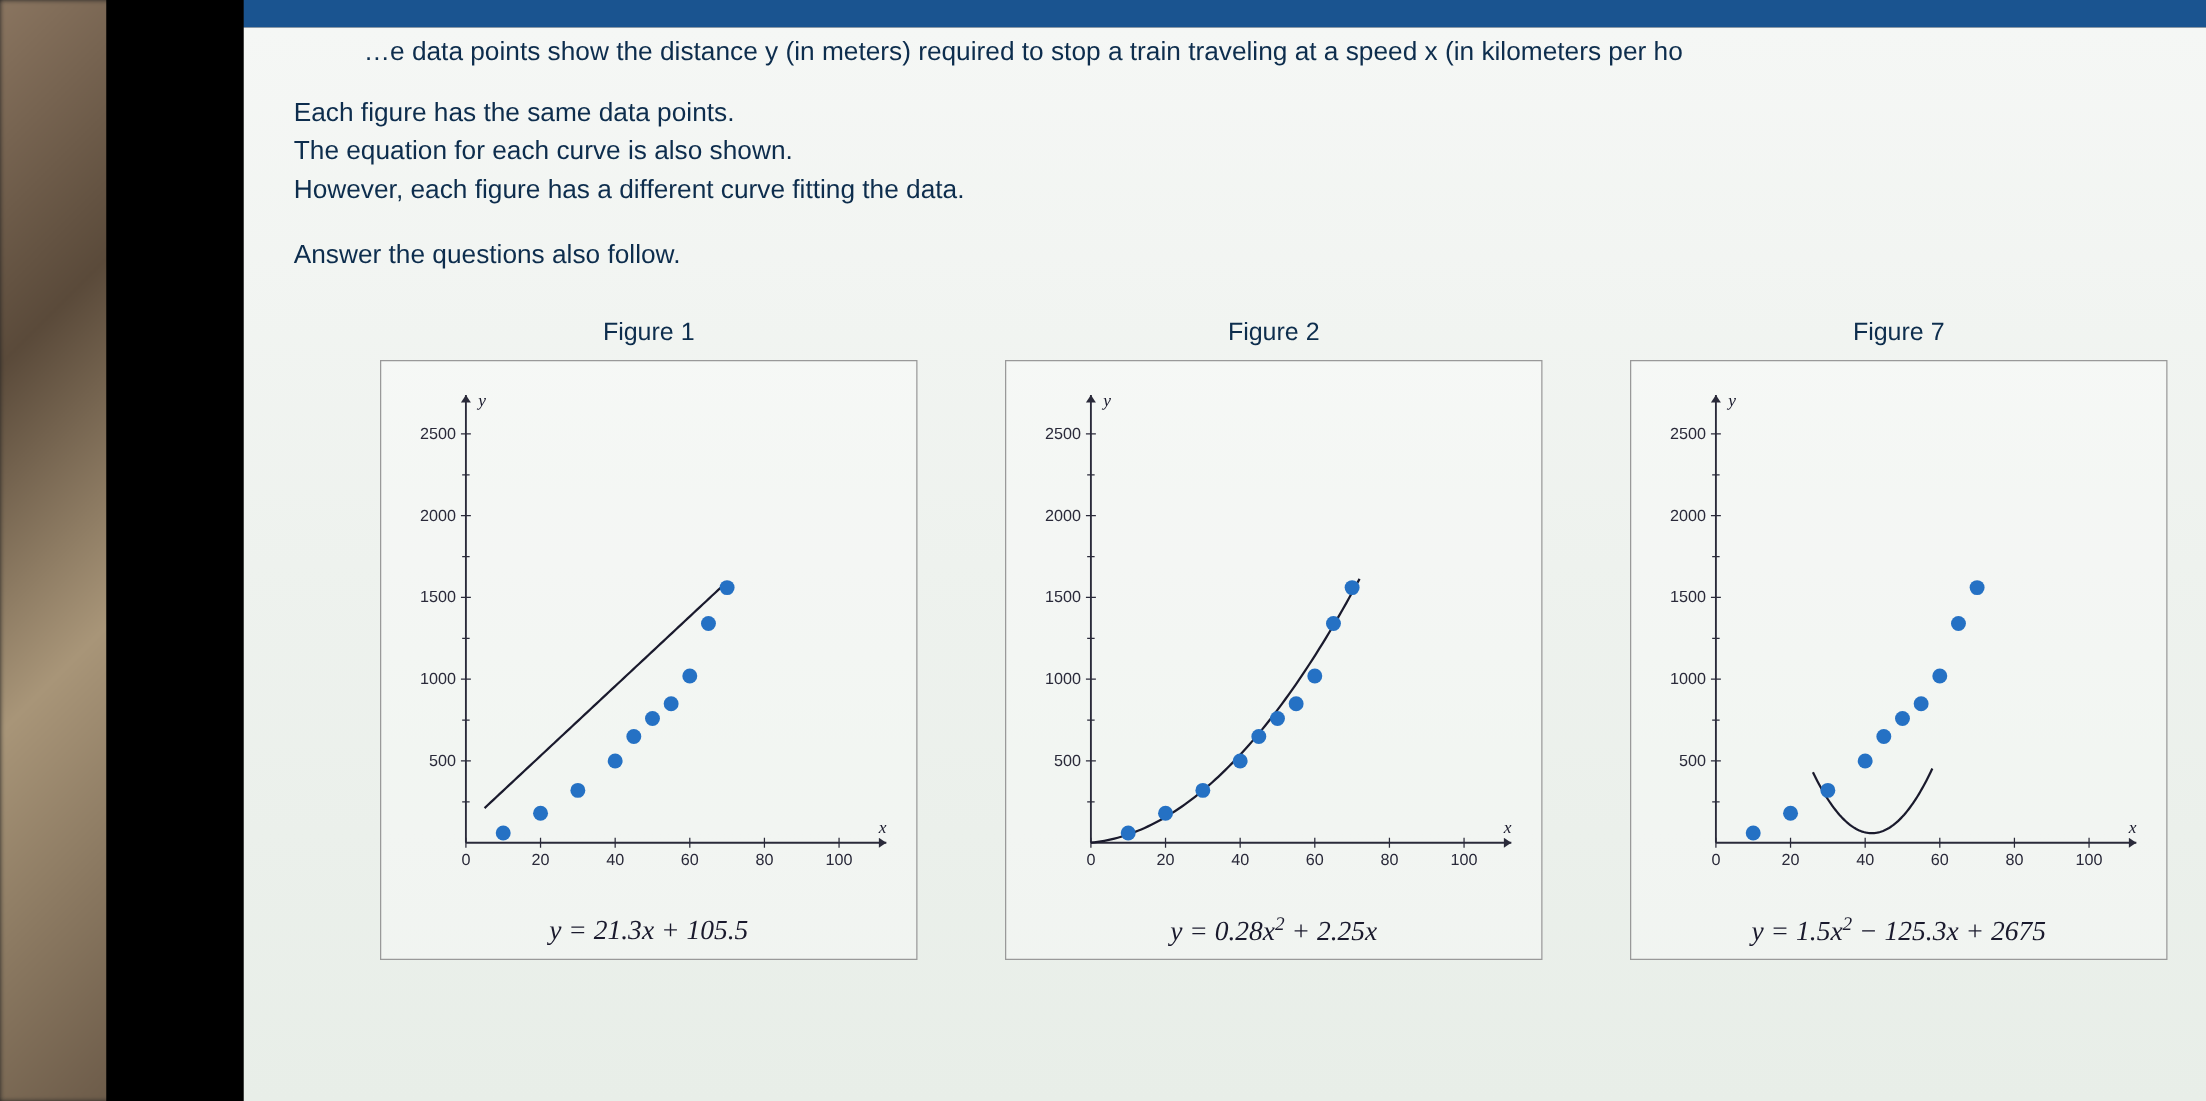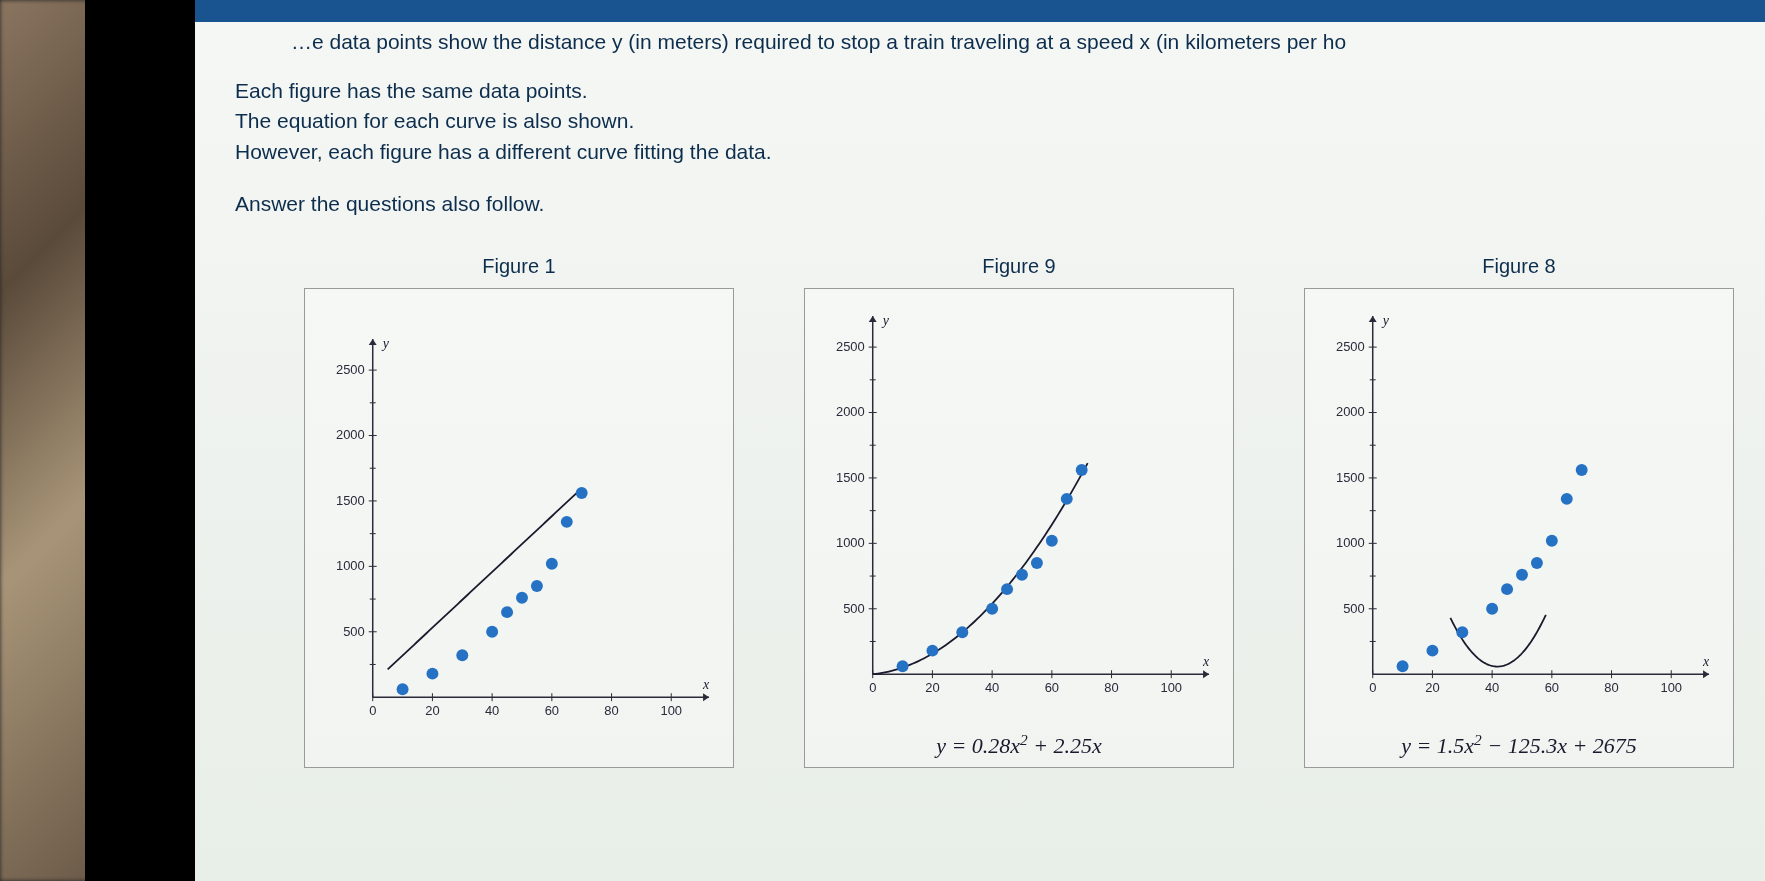--- a/index.html
+++ b/index.html
@@ -230,25 +230,26 @@
             <circle cx="116" cy="341.3333333333333" r="6" class="data-point"></circle>
             <circle cx="146" cy="322.9259259259259" r="6" class="data-point"></circle>
             <circle cx="176" cy="299.25925925925924" r="6" class="data-point"></circle>
             <circle cx="191" cy="279.53703703703707" r="6" class="data-point"></circle>
             <circle cx="206" cy="265.0740740740741" r="6" class="data-point"></circle>
             <circle cx="221" cy="253.24074074074073" r="6" class="data-point"></circle>
             <circle cx="236" cy="230.88888888888889" r="6" class="data-point"></circle>
             <circle cx="251" cy="188.8148148148148" r="6" class="data-point"></circle>
             <circle cx="266" cy="159.8888888888889" r="6" class="data-point"></circle>
           </svg>
+        <div class="equation"><i>y</i> = 21.3<i>x</i> + 105.5</div>
       </div>
     </div>
 
     <div class="figure-block">
-      <div class="figure-title">Figure 9</div>
+      <div class="figure-title">Figure 2</div>
       <div class="chart-box">
         <svg class="chart-svg" id="chart-1" viewBox="0 0 406 400">
             <line x1="56" y1="365" x2="394" y2="365" class="axis-line"></line>
             <line x1="56" y1="365" x2="56" y2="5" class="axis-line"></line>
             <polygon points="394,365 388,361 388,369" class="arrow-head"></polygon>
             <polygon points="56,5 52,11 60,11" class="arrow-head"></polygon>
             <line x1="56" y1="361" x2="56" y2="369" class="tick"></line>
             <text x="56" y="383" text-anchor="middle" class="tick-label">0</text>
             <line x1="116" y1="361" x2="116" y2="369" class="tick"></line>
             <text x="116" y="383" text-anchor="middle" class="tick-label">20</text>
@@ -287,21 +288,21 @@
             <circle cx="221" cy="253.24074074074073" r="6" class="data-point"></circle>
             <circle cx="236" cy="230.88888888888889" r="6" class="data-point"></circle>
             <circle cx="251" cy="188.8148148148148" r="6" class="data-point"></circle>
             <circle cx="266" cy="159.8888888888889" r="6" class="data-point"></circle>
           </svg>
         <div class="equation"><i>y</i> = 0.28<i>x</i><sup>2</sup> + 2.25<i>x</i></div>
       </div>
     </div>
 
     <div class="figure-block">
-      <div class="figure-title">Figure 8</div>
+      <div class="figure-title">Figure 7</div>
       <div class="chart-box">
         <svg class="chart-svg" id="chart-2" viewBox="0 0 406 400">
             <line x1="56" y1="365" x2="394" y2="365" class="axis-line"></line>
             <line x1="56" y1="365" x2="56" y2="5" class="axis-line"></line>
             <polygon points="394,365 388,361 388,369" class="arrow-head"></polygon>
             <polygon points="56,5 52,11 60,11" class="arrow-head"></polygon>
             <line x1="56" y1="361" x2="56" y2="369" class="tick"></line>
             <text x="56" y="383" text-anchor="middle" class="tick-label">0</text>
             <line x1="116" y1="361" x2="116" y2="369" class="tick"></line>
             <text x="116" y="383" text-anchor="middle" class="tick-label">20</text>

